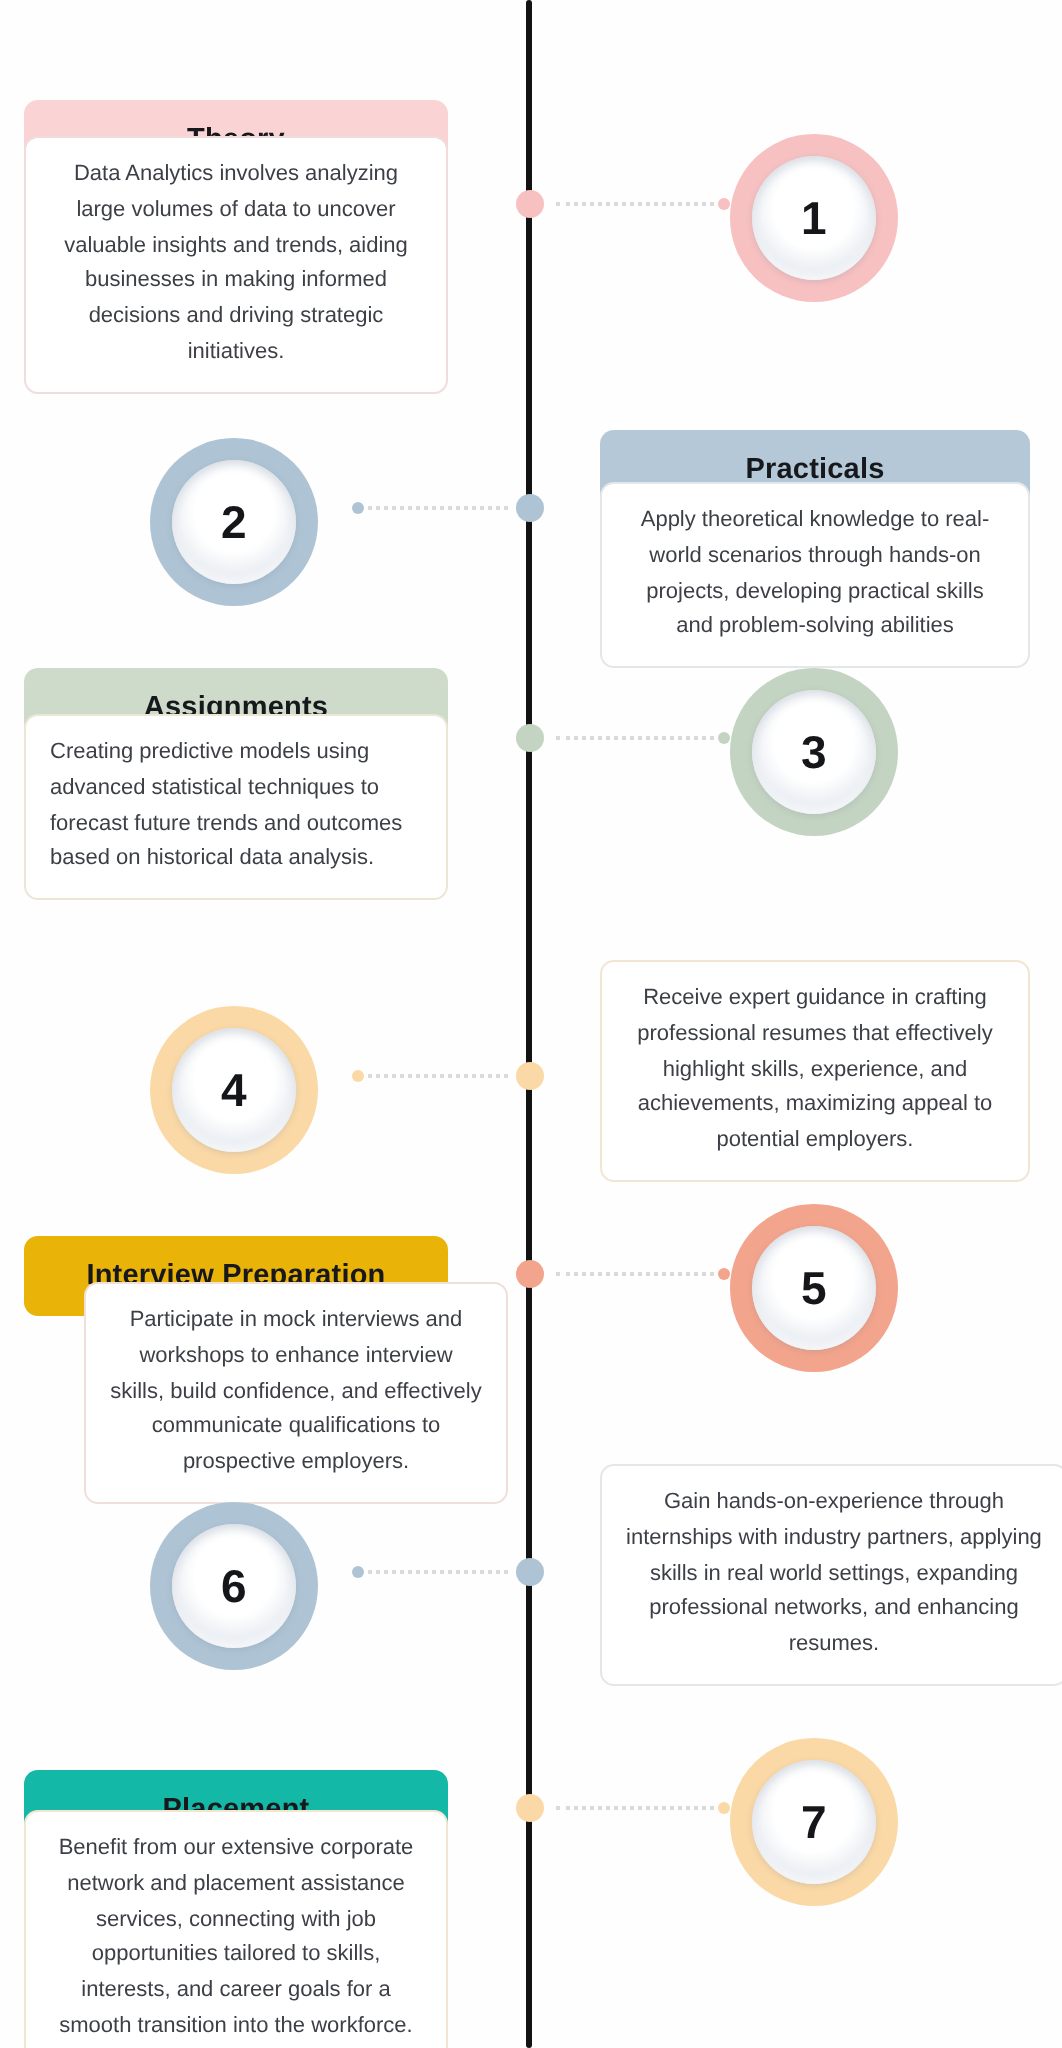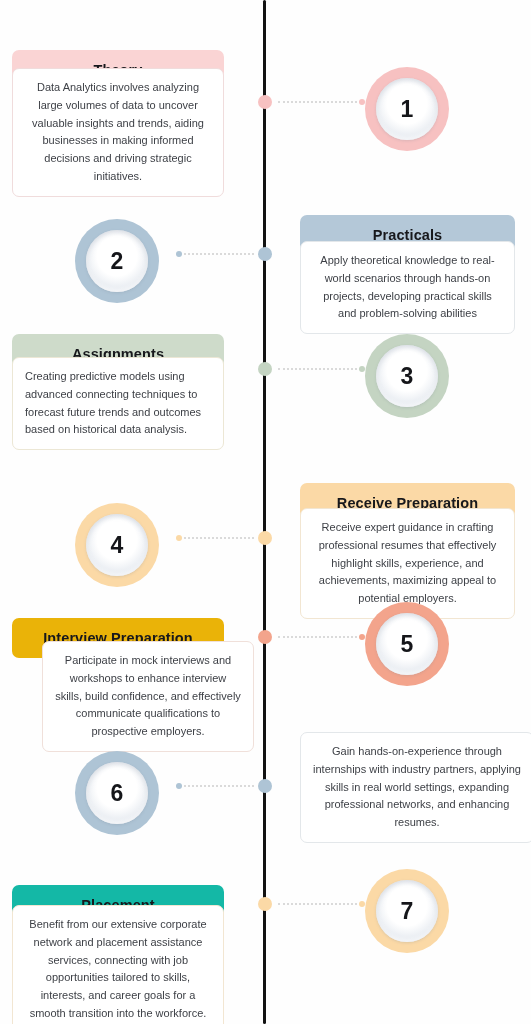--- a/index.html
+++ b/index.html
@@ -184,36 +184,36 @@
       </div>
       <div class="medallion" style="left: 365px; top: 334px; background: rgb(196, 212, 194);">
         <div class="inner">
           <span class="num">3</span>
         </div>
       </div>
       <div class="title-pill" style="left: 12px; top: 306px; width: 212px; background: rgb(206, 219, 202);">
         <span class="title-text">Assignments</span>
       </div>
       <div class="desc-card align-left" style="left: 12px; top: 357px; width: 212px; min-height: 80px; border-color: rgb(236, 231, 213);">
-        <span class="desc-text">Creating predictive models using advanced connecting techniques to forecast future trends and outcomes based on historical data analysis.</span>
+        <span class="desc-text">Creating predictive models using advanced statistical techniques to forecast future trends and outcomes based on historical data analysis.</span>
       </div>
       <div class="connector" style="left: 172px; top: 531px; width: 100px;">
         <div class="conn-hub" style="background: rgb(251, 217, 166); left: 86px;"></div>
         <div class="conn-line" style="left: 12px; width: 70px;"></div>
         <div class="conn-tip" style="background: rgb(251, 217, 166); left: 4px;"></div>
       </div>
       <div class="medallion" style="left: 75px; top: 503px; background: rgb(251, 217, 166);">
         <div class="inner">
           <span class="num">4</span>
         </div>
       </div>
       <div class="title-pill" style="left: 300px; top: 455px; width: 215px; background: rgb(251, 217, 166);">
         <span class="title-text">Receive Preparation</span>
       </div>
-      <div class="desc-card" style="left: 300px; top: 508px; width: 215px; min-height: 88px; border-color: rgb(242, 230, 210);">
+      <div class="desc-card" style="left: 300px; top: 480px; width: 215px; min-height: 88px; border-color: rgb(242, 230, 210);">
         <span class="desc-text">Receive expert guidance in crafting professional resumes that effectively highlight skills, experience, and achievements, maximizing appeal to potential employers.</span>
       </div>
       <div class="connector" style="left: 258px; top: 630px; width: 111px;">
         <div class="conn-hub" style="background: rgb(243, 164, 140); left: 0px;"></div>
         <div class="conn-line" style="left: 20px; width: 79px;"></div>
         <div class="conn-tip" style="background: rgb(243, 164, 140); left: 101px;"></div>
       </div>
       <div class="medallion" style="left: 365px; top: 602px; background: rgb(243, 164, 140);">
         <div class="inner">
           <span class="num">5</span>

